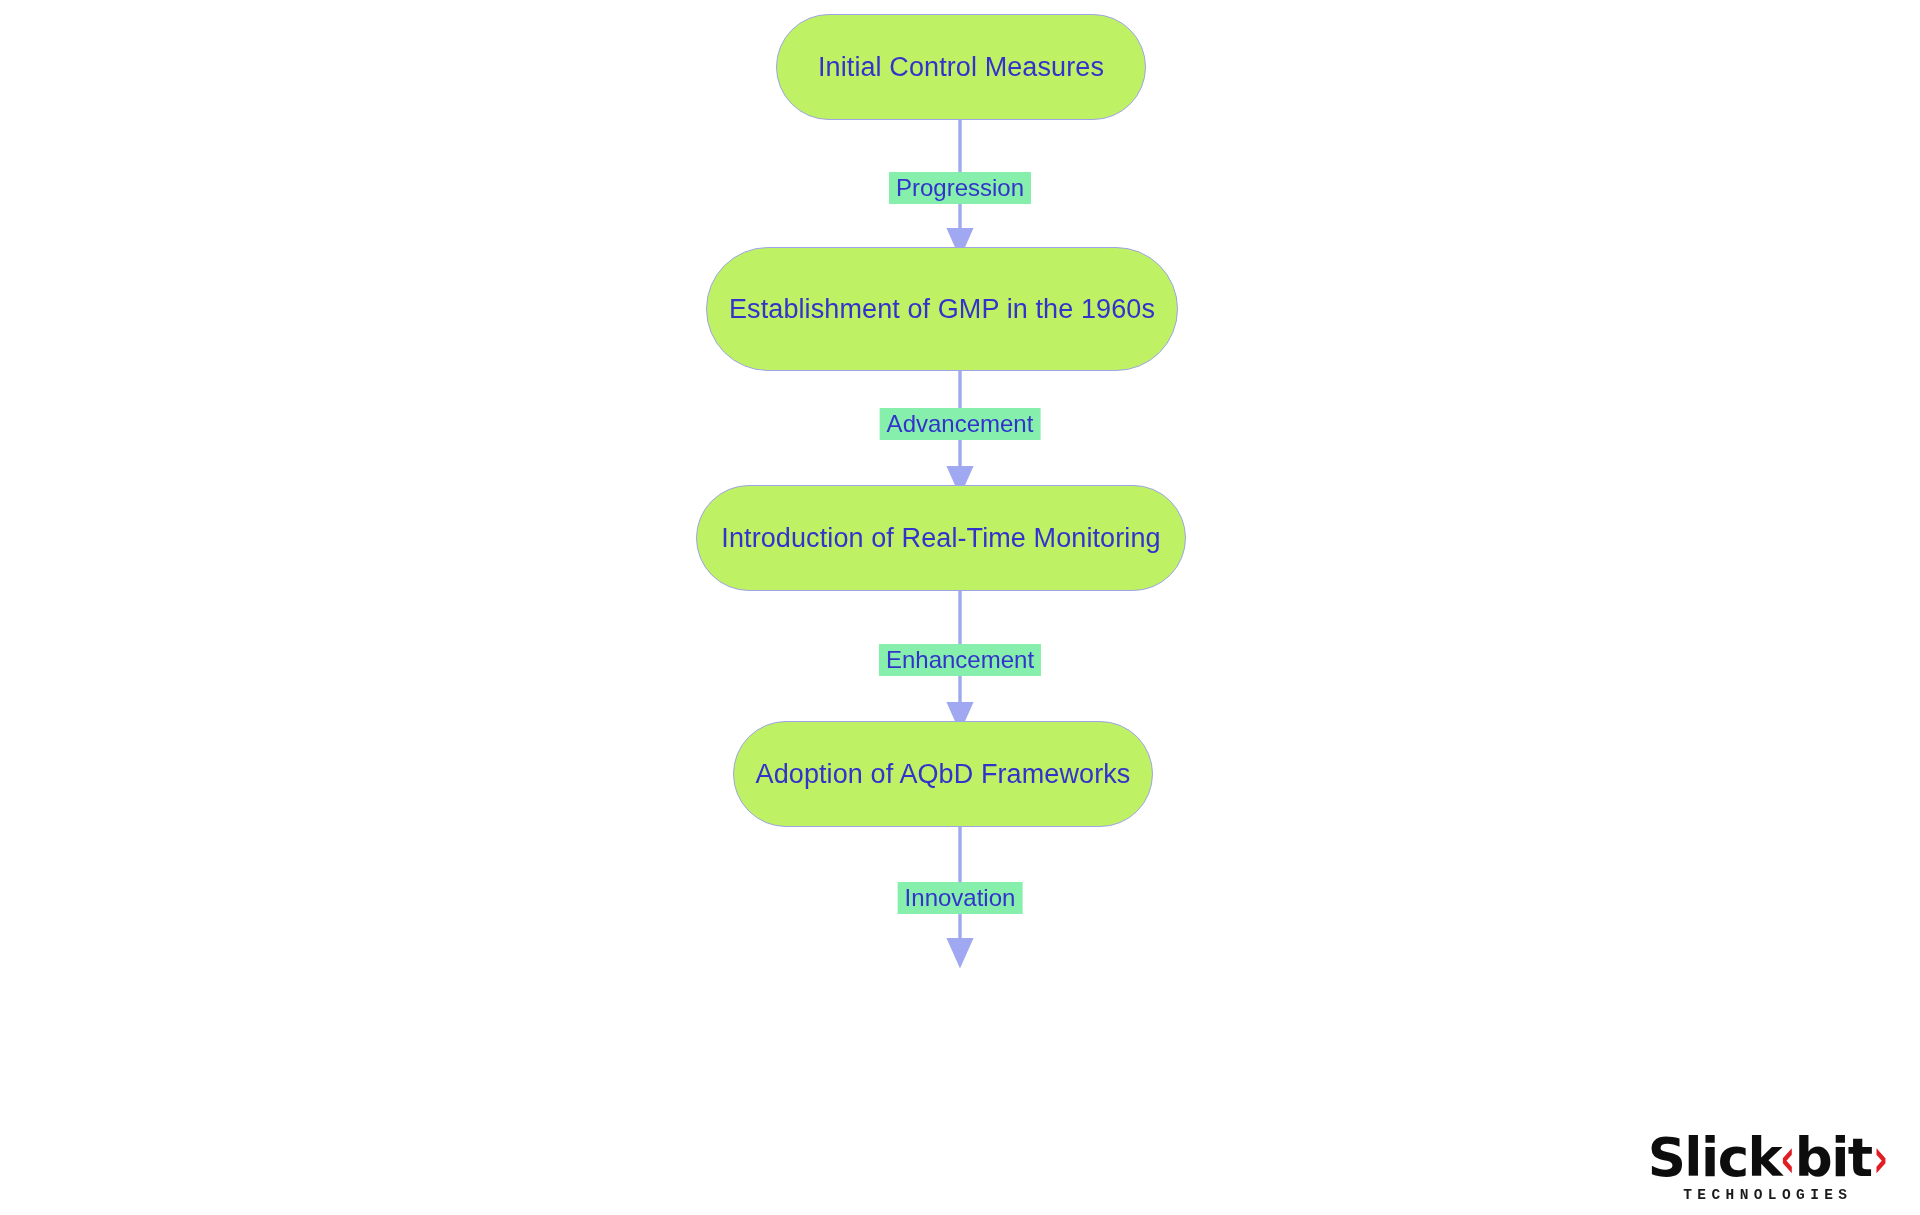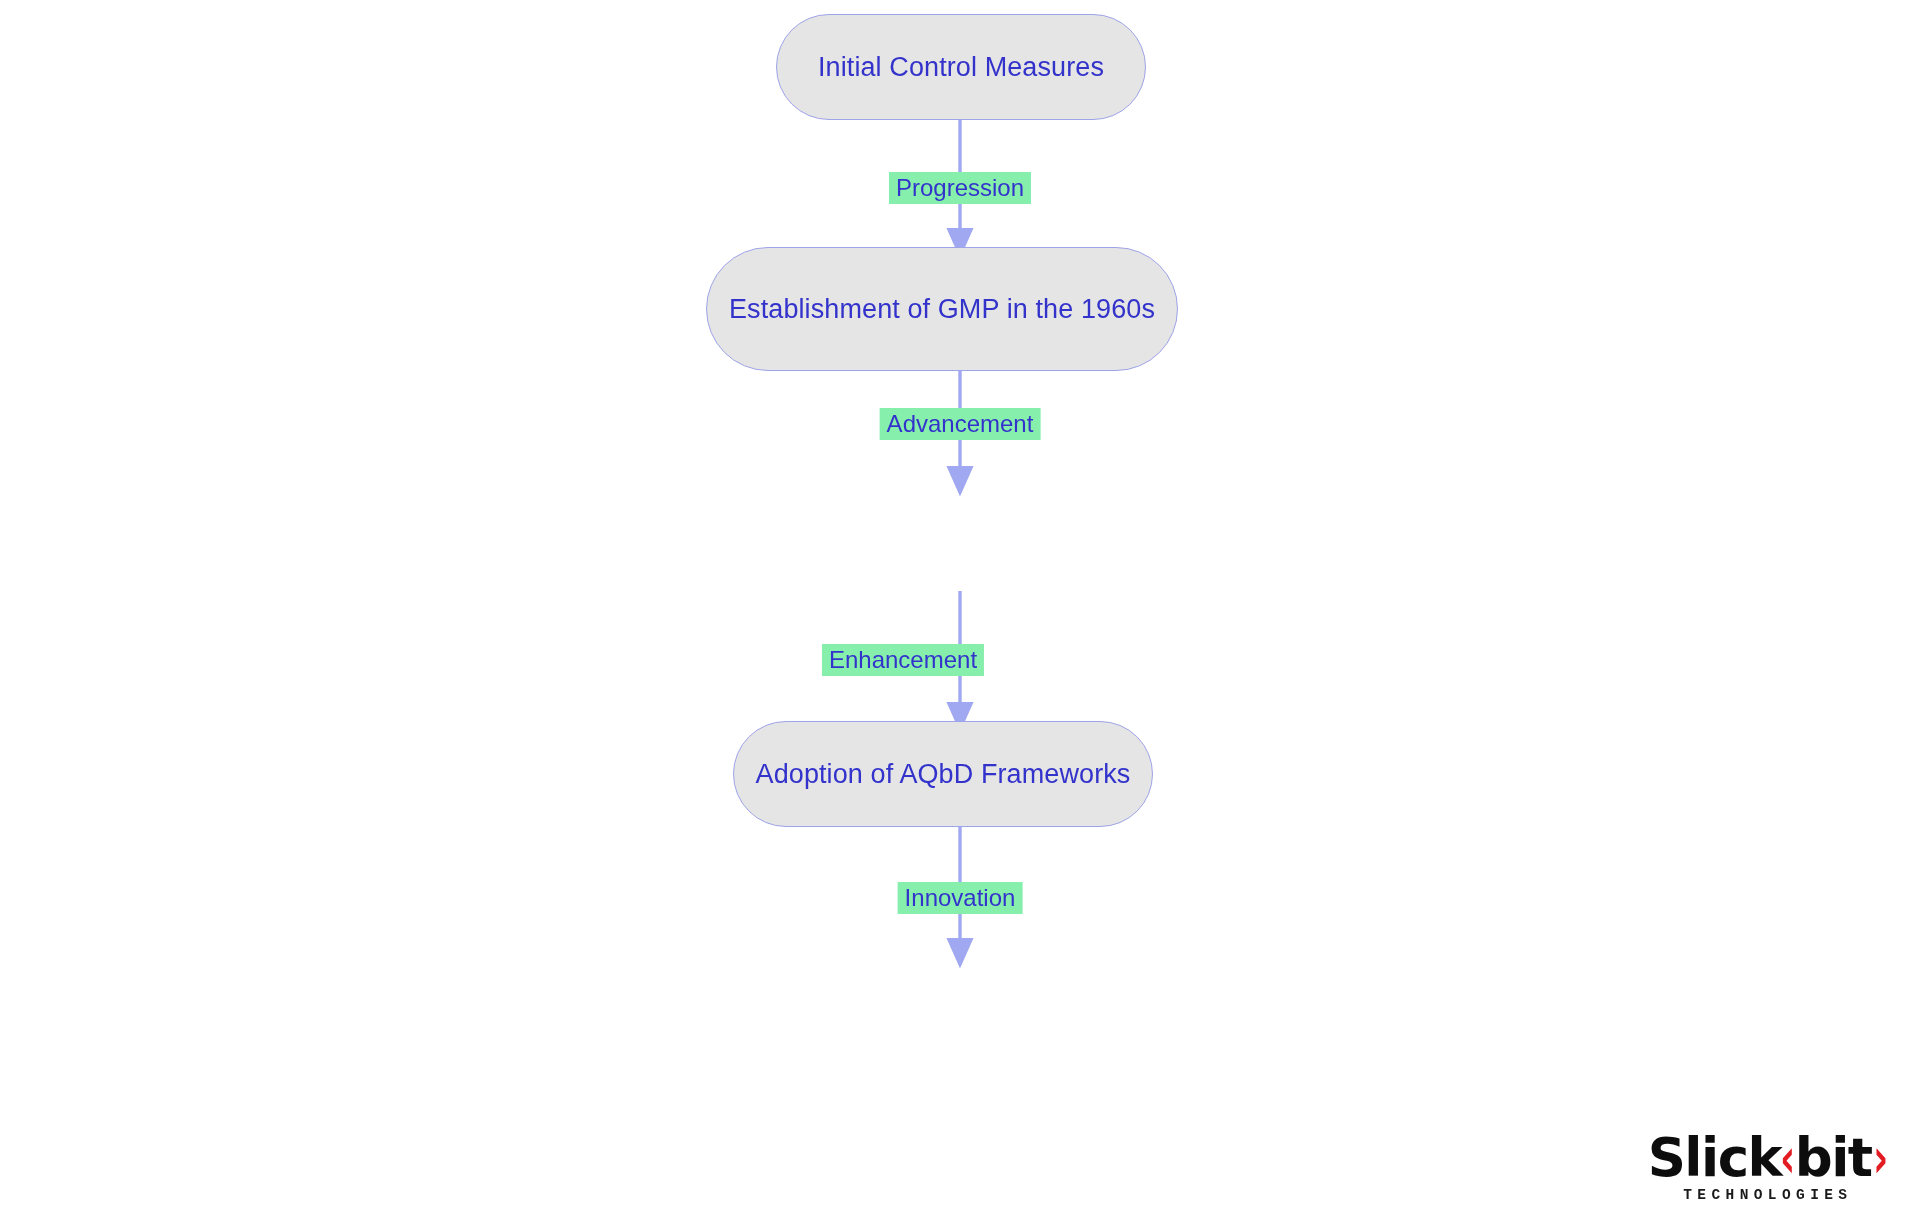--- a/index.html
+++ b/index.html
@@ -20,21 +20,21 @@
     left: 0;
     top: 0;
     width: 1920px;
     height: 1215px;
   }
 
   
   .node {
     position: absolute;
     box-sizing: border-box;
-    background: #e5e5e5;
+    background: #bef264;
     border: 1.6px solid #9fa3e8;
     border-radius: 999px;
     display: flex;
     align-items: center;
     justify-content: center;
     color: #3333cc;
     font-size: 27px;
     font-weight: 400;
     letter-spacing: 0.1px;
     white-space: nowrap;
@@ -73,21 +73,21 @@
     white-space: nowrap;
     background: #86efac;
     padding: 2px 7px;
     transform: translateX(-50%);
     z-index: 2;
     line-height: 1.15;
   }
 
   #edge-label-1 { left: 960px; top: 172px; }
   #edge-label-2 { left: 960px; top: 408px; }
-  #edge-label-3 { left: 903px; top: 644px; }
+  #edge-label-3 { left: 960px; top: 644px; }
   #edge-label-4 { left: 960px; top: 882px; }
 
   
   #brand-logo {
     position: absolute;
     right: 30px;
     bottom: 12px;
     text-align: center;
     user-select: none;
   }
@@ -146,20 +146,23 @@
   </div>
 
   <div class="edge-label" id="edge-label-1">Progression</div>
 
   <div class="node" id="node-2">
     <span class="node-label">Establishment of GMP in the 1960s</span>
   </div>
 
   <div class="edge-label" id="edge-label-2">Advancement</div>
 
+  <div class="node" id="node-3">
+    <span class="node-label">Introduction of Real-Time Monitoring</span>
+  </div>
 
   <div class="edge-label" id="edge-label-3">Enhancement</div>
 
   <div class="node" id="node-4">
     <span class="node-label">Adoption of AQbD Frameworks</span>
   </div>
 
   <div class="edge-label" id="edge-label-4">Innovation</div>
 
 

